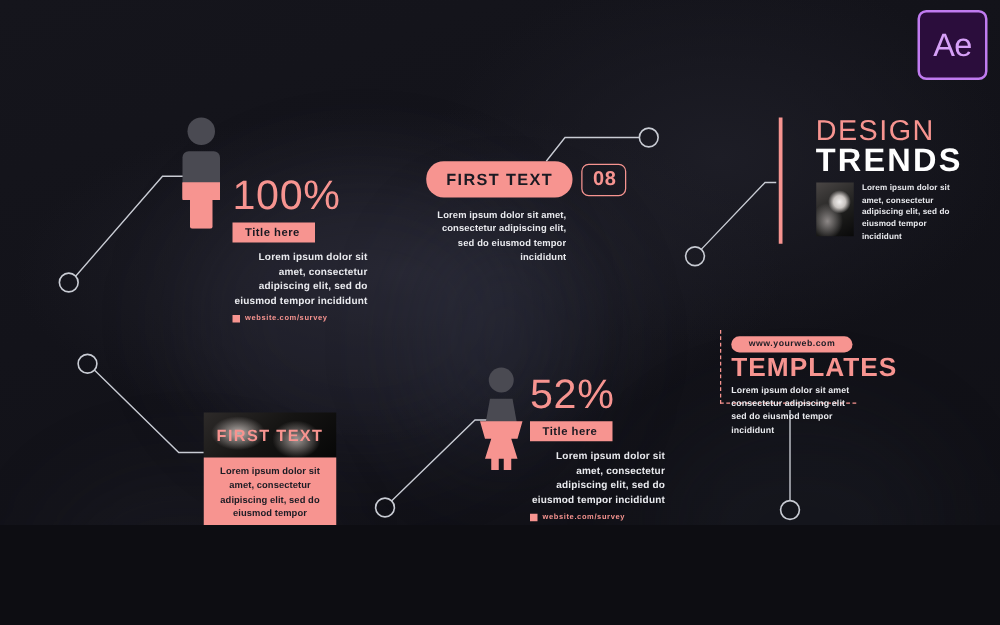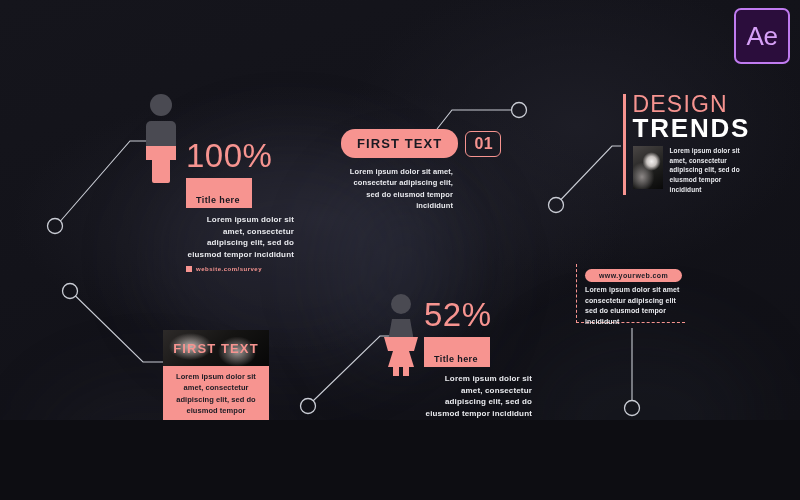--- a/index.html
+++ b/index.html
@@ -70,21 +70,21 @@
     line-height: 1;
     font-family: "Liberation Sans", sans-serif;
   }
   .pill {
     display: inline-block;
     background: #f79490;
     color: #181820;
     font-size: 9px;
     font-weight: 700;
     letter-spacing: 0.4px;
-    padding: 17px 12px 3px 10px;
+    padding: 3px 12px 3px 10px;
     margin-top: 6px;
   }
   .body-txt {
     color: #e9eaee;
     font-size: 8px;
     font-weight: 700;
     line-height: 1.45;
     letter-spacing: 0.15px;
     margin-top: 6px;
     width: 108px;
@@ -138,21 +138,21 @@
     font-weight: 700;
     line-height: 1.5;
     letter-spacing: 0.1px;
     text-align: right;
     width: 112px;
     margin-top: 8px;
     margin-left: 0;
   }
 
   
-  .dt-wrap { display: flex; }
+  .dt-wrap { display: flex; gap: 20px; }
   .dt-bar {
     width: 2.5px;
     background: #f79490;
     margin-right: 7px;
     align-self: stretch;
   }
   .dt-design {
     color: #f79490;
     font-size: 23px;
     font-weight: 300;
@@ -312,40 +312,41 @@
     <div class="body-txt right">Lorem ipsum dolor sit amet, consectetur adipiscing elit, sed do eiusmod tempor incididunt</div>
     <div class="url-row" style="justify-content:flex-start;">
       <div class="url-sq"></div>
       <div class="url-txt">website.com/survey</div>
     </div>
   </div>
 
   <div class="block" style="left:341px; top:129px;">
     <div class="ft-row">
       <div class="ft-pill">FIRST TEXT</div>
-      <div class="ft-num">01</div>
+      <div class="ft-num">08</div>
     </div>
     <div class="ft-body">Lorem ipsum dolor sit amet, consectetur adipiscing elit, sed do eiusmod tempor incididunt</div>
   </div>
 
   <div class="block dt-wrap" style="left:623px; top:94px;">
     <div class="dt-bar"></div>
     <div>
       <div class="dt-design">DESIGN</div>
       <div class="dt-trends">TRENDS</div>
       <div class="dt-lower">
         <div class="dt-photo"></div>
         <div class="dt-body">Lorem ipsum dolor sit amet, consectetur adipiscing elit, sed do eiusmod tempor incididunt</div>
       </div>
     </div>
   </div>
 
   <div class="tpl-frame" style="left:576px; top:264px;"></div>
   <div class="block" style="left:585px; top:264px;">
     <div class="tpl-url-pill">www.yourweb.com</div>
+    <div class="tpl-title">TEMPLATES</div>
     <div class="tpl-body">Lorem ipsum dolor sit amet consectetur adipiscing elit sed do eiusmod tempor incididunt</div>
   </div>
 
   <div class="block" style="left:163px; top:330px;">
     <div class="pc-photo">
       <div class="pc-title">FIRST TEXT</div>
     </div>
     <div class="pc-body">Lorem ipsum dolor sit amet, consectetur adipiscing elit, sed do eiusmod tempor</div>
   </div>
 

